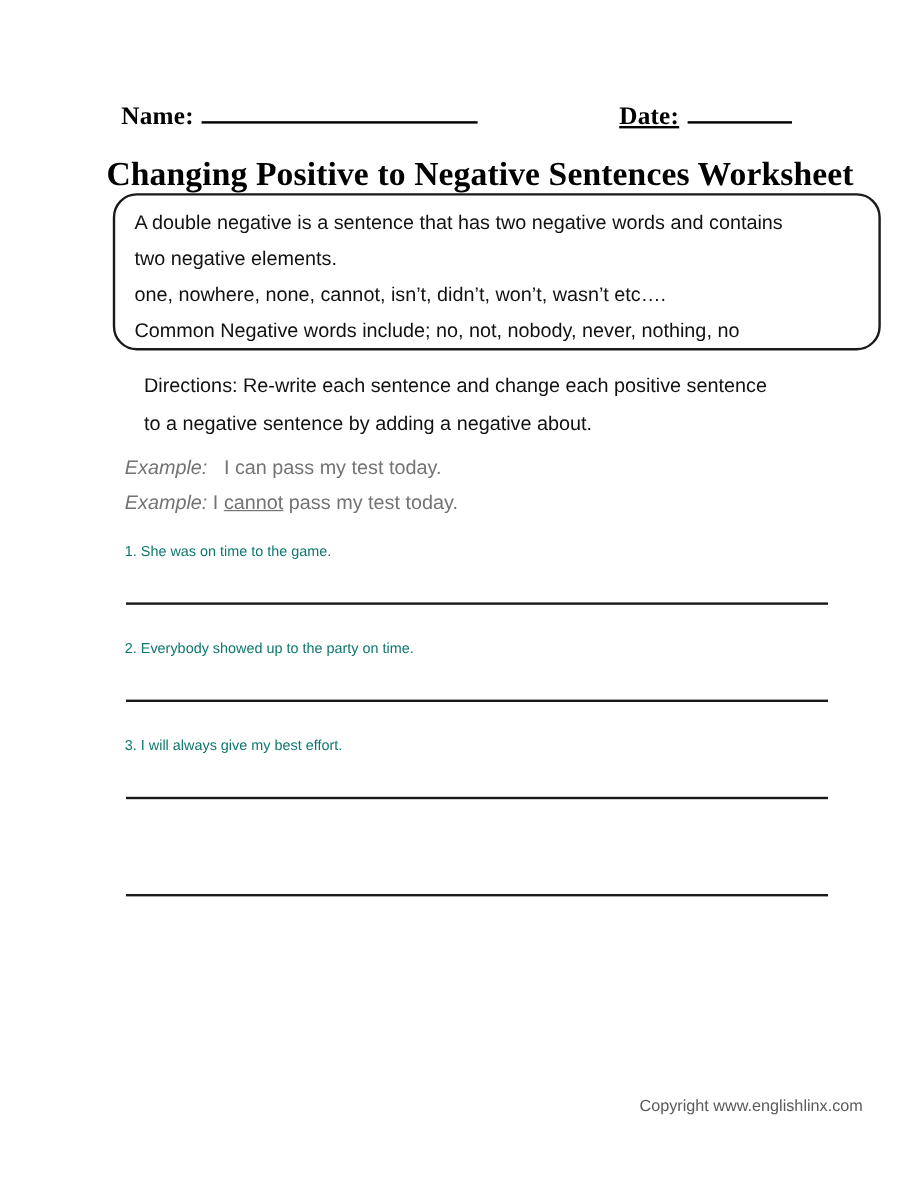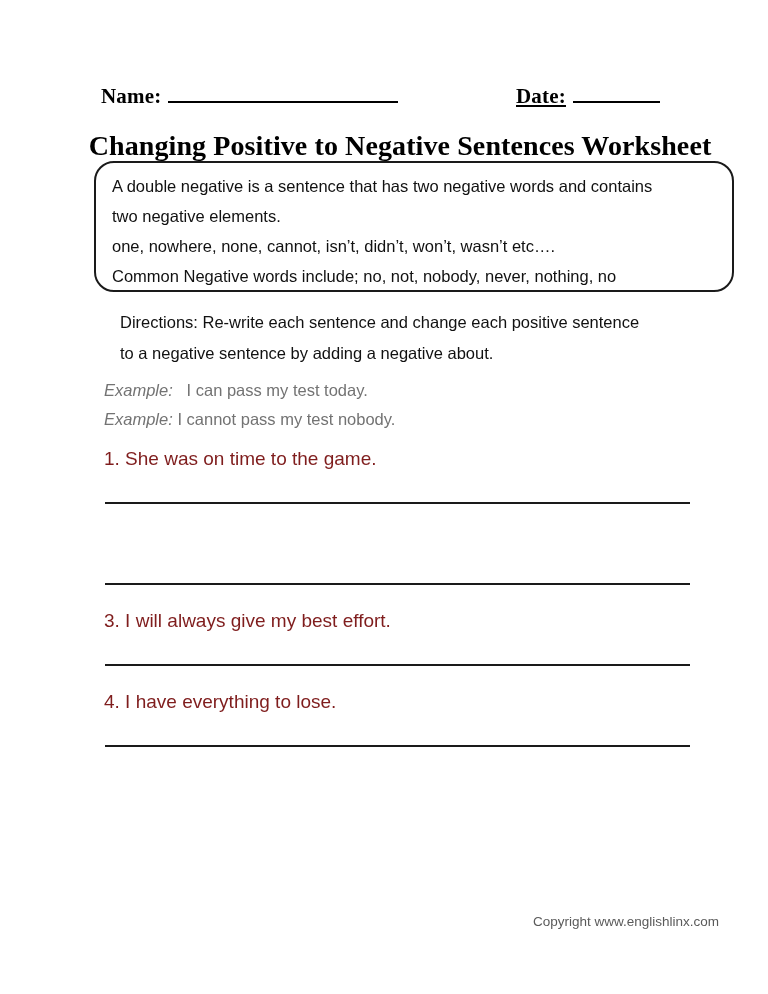--- a/index.html
+++ b/index.html
@@ -115,38 +115,39 @@
     font-family: "Liberation Sans", "DejaVu Sans", sans-serif;
     font-size: 16.5px;
     line-height: 29px;
     color: #737373;
     white-space: nowrap;
   }
   .ex-tag {
     font-style: italic;
   }
   .underlined-word {
+    text-decoration: underline;
   }
 
   
   .questions {
     position: absolute;
     left: 88px;
     top: 447px;
     width: 600px;
   }
   .question-block {
     position: relative;
     height: 81px;
   }
   .question-text {
     font-family: "Liberation Sans", "DejaVu Sans", sans-serif;
-    font-size: 19px;
+    font-size: 12px;
     line-height: 24px;
-    color: #7f1d1d;
+    color: #0f766e;
     white-space: nowrap;
   }
   .answer-line {
     position: absolute;
     left: 1px;
     top: 55px;
     width: 585px;
     height: 0;
     border-top: 2px solid #1a1a1a;
   }
@@ -214,37 +215,37 @@
   <div class="example-block">
     <div class="ex-line">
       <span class="ex-tag">Example:</span>
       <span>&nbsp;</span>
       <span>I can pass my test today.</span>
     </div>
     <div class="ex-line">
       <span class="ex-tag">Example:</span>
       <span>I</span>
       <span class="underlined-word">cannot</span>
-      <span>pass my test nobody.</span>
+      <span>pass my test today.</span>
     </div>
   </div>
 
   <div class="questions">
     <div class="question-block">
       <div class="question-text">1. She was on time to the game.</div>
       <div class="answer-line"></div>
     </div>
     <div class="question-block">
+      <div class="question-text">2. Everybody showed up to the party on time.</div>
       <div class="answer-line"></div>
     </div>
     <div class="question-block">
       <div class="question-text">3. I will always give my best effort.</div>
       <div class="answer-line"></div>
     </div>
     <div class="question-block">
-      <div class="question-text">4. I have everything to lose.</div>
       <div class="answer-line"></div>
     </div>
   </div>
 
   <div class="footer">Copyright www.englishlinx.com</div>
 
 </div>
 
 </body></html>

